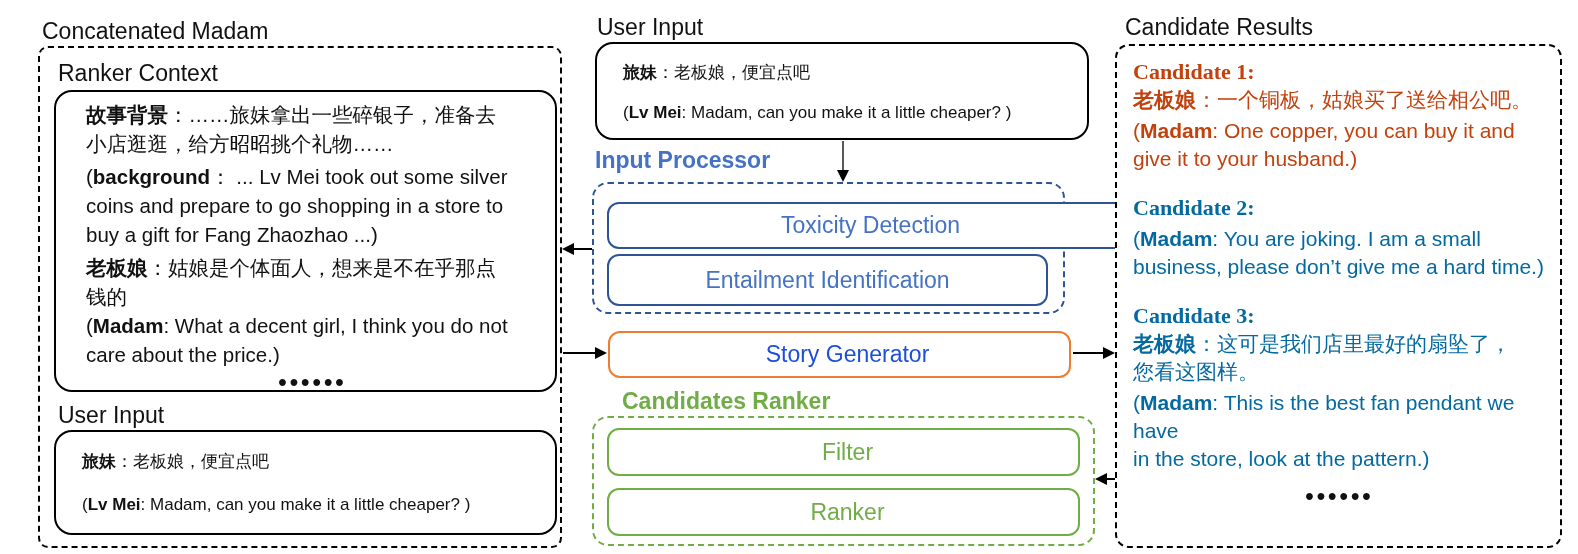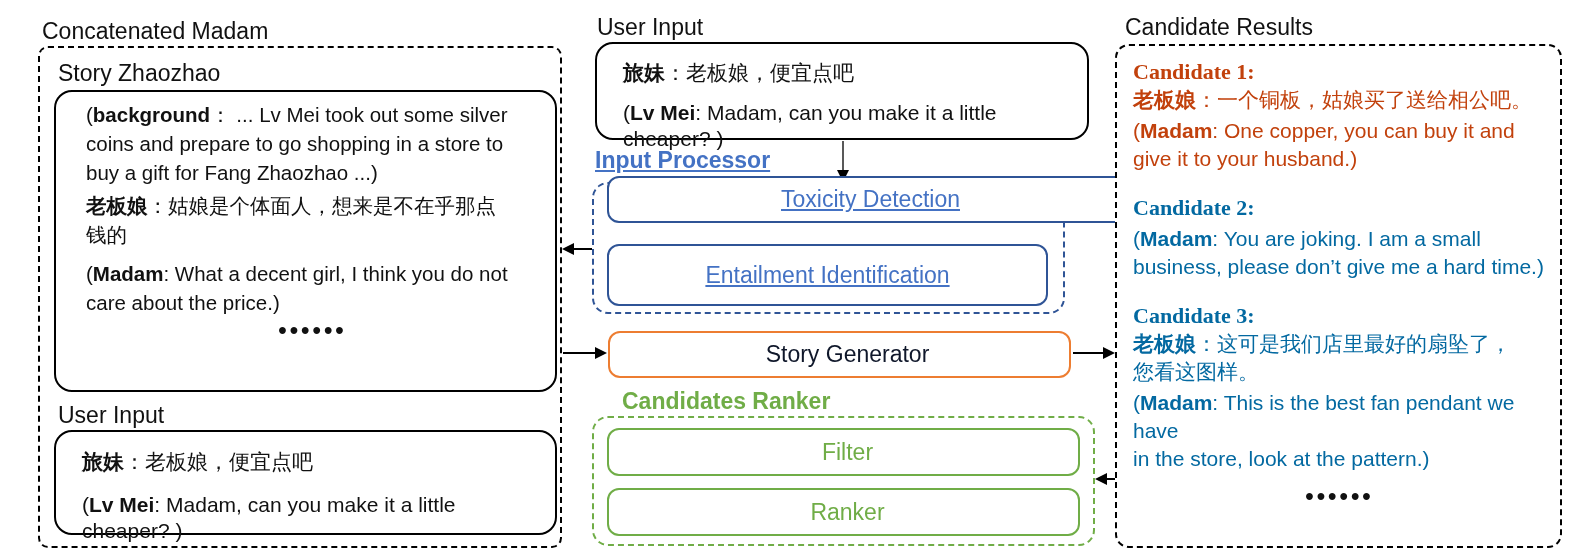--- a/index.html
+++ b/index.html
@@ -4,36 +4,36 @@
 <style>
   * { margin:0; padding:0; box-sizing:border-box; }
   html,body { background:#ffffff; }
   body { font-family:"Liberation Sans","DejaVu Sans",sans-serif; color:#111; }
   #canvas { position:relative; width:1578px; height:554px; background:#fff; overflow:hidden; }
 
   
   .panel-dashed { position:absolute; border:2.5px dashed #000; border-radius:10px; background:#fff; }
   .round-box { position:absolute; border:2.5px solid #000; border-radius:18px; background:#fff; }
   .label { position:absolute; font-size:23px; color:#111; white-space:nowrap; }
-  .label.blue  { color:#4472C4; font-weight:600;text-decoration:underline; }
+  .label.blue  { color:#4472C4; font-weight:600; }
   .label.green { color:#70AD47; font-weight:600; }
 
   .module { position:absolute; display:flex; align-items:center; justify-content:center;
             font-size:23px; border-radius:12px; background:#fff; }
   .module.blue   { border:2.5px solid #2F5496; color:#4472C4; }
-  .module.orange { border:2.5px solid #ED7D31; color:#0f172a;padding-left:16px; }
+  .module.orange { border:2.5px solid #ED7D31; color:#1d4ed8;padding-left:16px; }
   .module.green  { border:2.5px solid #70AD47; color:#70AD47;padding-left:8px; }
 
   .dashed-blue  { position:absolute; border:2.5px dashed #2F5496; border-radius:16px; }
   .dashed-green { position:absolute; border:2.5px dashed #70AD47; border-radius:16px; }
 
   
   .story-text { position:absolute; left:82px; top:96px; right:16px; font-size:20.5px; line-height:29px; }
   .story-text p { white-space:pre-line; margin:0 0 4px 0; }
-  .io-text p { white-space:pre-line; margin:0; font-size:21px; line-height:26px; }
+  .io-text p { white-space:pre-line; margin:0; font-size:17px; line-height:26px; }
   b { font-weight:700; }
   .dots { text-align:center; font-weight:700; font-size:24px; letter-spacing:3px; line-height:26px; }
 
   
   .cand-content { position:absolute; left:16px; top:12px; right:14px; }
   .cand { margin-bottom:21px; font-size:21px; line-height:28px; color:#0369a1; }
   .cand .cand-title { font-family:"Liberation Serif","DejaVu Serif",serif; font-weight:700; font-size:22px; line-height:28px; }
   .cand p { white-space:pre-line; margin:0; }
   .cand .en { margin-top:3px; }
   .cand.highlight, .cand.highlight .cand-title { color:#c2410c; }
@@ -48,28 +48,30 @@
 </style>
 </head>
 <body>
 
 <div id="canvas">
 
   <div class="label" style="left:42px; top:18px;">Concatenated Madam</div>
 
   <div class="panel-dashed" style="left:38px; top:46px; width:524px; height:502px;">
 
-    <div class="label" style="left:18px; top:12px;">Story Zhaozhao</div>
+    <div class="label" style="left:18px; top:12px;">Ranker Context</div>
 
     <div class="round-box" style="left:14px; top:42px; width:503px; height:302px;">
       <div class="story-text" style="left:30px; top:8px;">
+        <p><span></span><b>故事背景</b><span>：……旅妹拿出一些碎银子，准备去
+小店逛逛，给方昭昭挑个礼物……</span></p>
         <p><span>(</span><b>background</b><span>： ... Lv Mei took out some silver
 coins and prepare to go shopping in a store to
 buy a gift for Fang Zhaozhao ...)</span></p>
-        <p style="margin-bottom:10px;"><span></span><b>老板娘</b><span>：姑娘是个体面人，想来是不在乎那点
+        <p style="margin-bottom:0;"><span></span><b>老板娘</b><span>：姑娘是个体面人，想来是不在乎那点
 钱的</span></p>
         <p style="margin-bottom:0;"><span>(</span><b>Madam</b><span>: What a decent girl, I think you do not
 care about the price.)</span></p>
         <div class="dots">••••••</div>
       </div>
     </div>
 
     <div class="label" style="left:18px; top:354px;">User Input</div>
 
     <div class="round-box io-text" style="left:14px; top:382px; width:503px; height:105px; padding:17px 26px;">
@@ -84,22 +86,22 @@
     <p><span></span><b>旅妹</b><span>：老板娘，便宜点吧</span></p>
     <p style="margin-top:14px;"><span>(</span><b>Lv Mei</b><span>: Madam, can you make it a little cheaper? )</span></p>
   </div>
 
   <div class="vline" style="left:842px; top:141px; height:30px;"></div>
   <div class="tri down" style="left:837px; top:170px;"></div>
 
   <div class="label blue" style="left:595px; top:147px;">Input Processor</div>
 
   <div class="dashed-blue" style="left:592px; top:182px; width:473px; height:132px;"></div>
-  <div class="module blue" style="left:607px; top:176px; width:527px; height:47px;text-decoration:underline;">Toxicity Detection</div>
-  <div class="module blue" style="left:607px; top:244px; width:441px; height:62px;text-decoration:underline;">Entailment Identification</div>
+  <div class="module blue" style="left:607px; top:202px; width:527px; height:47px;">Toxicity Detection</div>
+  <div class="module blue" style="left:607px; top:254px; width:441px; height:52px;">Entailment Identification</div>
 
   <div class="hline" style="left:574px; top:248px; width:18px;"></div>
   <div class="tri left" style="left:562px; top:243px;"></div>
 
   <div class="hline" style="left:563px; top:352px; width:33px;"></div>
   <div class="tri right" style="left:595px; top:347px;"></div>
 
   <div class="module orange" style="left:608px; top:331px; width:463px; height:47px;">Story Generator</div>
 
   <div class="hline" style="left:1073px; top:352px; width:31px;"></div>

